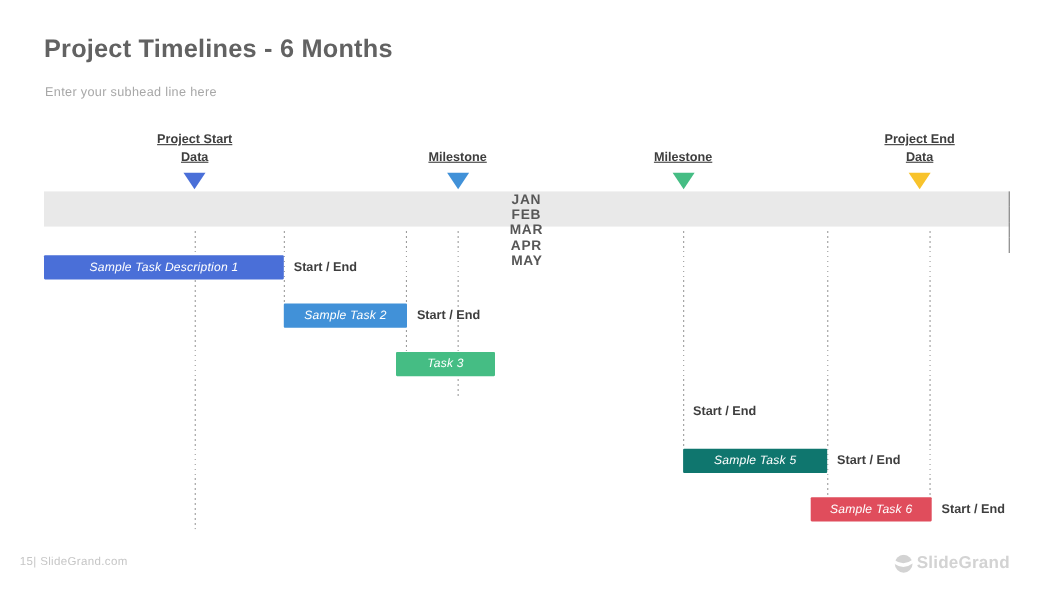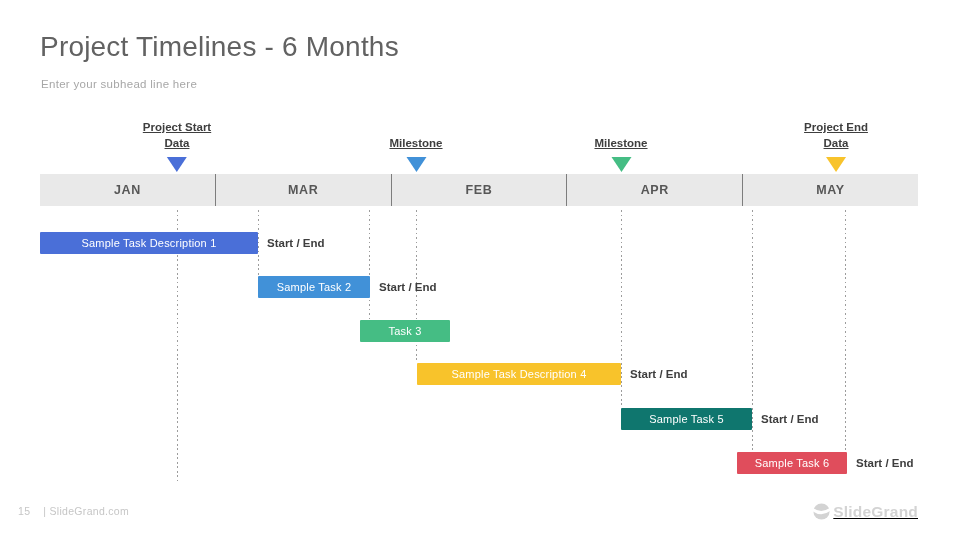--- a/index.html
+++ b/index.html
@@ -1,65 +1,65 @@
 <!DOCTYPE html>
 <html><head>
 <meta charset="utf-8">
 <style>
   html,body{margin:0;padding:0;background:#fff;}
   .slide{position:relative;width:960px;height:540px;background:#ffffff;overflow:hidden;
          font-family:"Liberation Sans", sans-serif;}
 
-  .title{position:absolute;left:40px;top:31px;font-size:28px;font-weight:400;
+  .title{position:absolute;left:40px;top:31px;font-size:23px;font-weight:700;
          color:#626262;letter-spacing:0.2px;}
   .subtitle{position:absolute;left:41px;top:78px;font-size:11.5px;color:#a7a7a7;letter-spacing:0.3px;}
 
   .chart{position:absolute;left:0;top:0;width:960px;height:540px;}
 
   .monthbar{position:absolute;left:40px;top:174px;width:878px;height:32px;
-            background:#e9e9e9;display:flex;z-index:3;}
+            background:#e9e9e9;display:flex;z-index:3;flex-direction:column;}
   .month-cell{flex:1;display:flex;align-items:center;justify-content:center;
               font-size:12.5px;font-weight:bold;color:#575757;letter-spacing:0.6px;
               border-right:1px solid #7d7d7d;}
   .month-cell:last-child{border-right:none;}
 
   .marker{position:absolute;transform:translateX(-50%);bottom:auto;top:112px;height:60px;
           display:flex;flex-direction:column;justify-content:flex-end;align-items:center;z-index:4;}
   .marker-label{font-size:11.5px;font-weight:bold;color:#3e3e3e;text-align:center;
                 line-height:16px;margin-bottom:6px;white-space:nowrap;text-decoration:underline;}
   .marker-triangle{width:0;height:0;border-left:10px solid transparent;
                    border-right:10px solid transparent;border-top:15px solid #4a6fd8;}
 
   .guide{position:absolute;width:1px;z-index:1;
          background:repeating-linear-gradient(to bottom,#9c9c9c 0 1.5px,transparent 1.5px 4.5px);}
 
   .task-bar{position:absolute;height:22px;z-index:2;display:flex;align-items:center;
             justify-content:center;color:#ffffff;font-size:11px;letter-spacing:0.2px;
-            white-space:nowrap;border-radius:1px;}
+            white-space:nowrap;border-radius:1px;font-style:italic;}
   .side-label{position:absolute;height:22px;line-height:22px;font-size:11.5px;font-weight:bold;
               color:#3e3e3e;white-space:nowrap;z-index:2;}
 
-  .footer-left{position:absolute;left:18px;top:505px;display:flex;gap:13px;
+  .footer-left{position:absolute;left:18px;top:505px;display:flex;
                font-size:10.5px;color:#c6c6c6;letter-spacing:0.3px;}
-  .footer-logo{position:absolute;right:42px;top:503px;display:flex;align-items:flex-start;gap:3px;text-decoration:underline;}
+  .footer-logo{position:absolute;right:42px;top:503px;display:flex;align-items:flex-end;gap:3px;}
   .logo-text{font-size:15.5px;font-weight:bold;color:#d3d3d3;letter-spacing:0.2px;}
   .logo-icon{width:17px;height:17px;display:block;}
 </style>
 </head>
 <body>
 
 <div class="slide">
   <div class="title">Project Timelines - 6 Months</div>
   <div class="subtitle">Enter your subhead line here</div>
 
   <div class="chart" id="chart">
     <div class="monthbar" id="monthbar">
         <div class="month-cell">JAN</div>
+        <div class="month-cell">FEB</div>
         <div class="month-cell">MAR</div>
-        <div class="month-cell">FEB</div>
         <div class="month-cell">APR</div>
         <div class="month-cell">MAY</div>
       </div>
   <div class="guide" style="left: 177px; top: 210px; height: 271px;"></div>
       <div class="guide" style="left: 258px; top: 210px; height: 65px;"></div>
       <div class="guide" style="left: 369px; top: 210px; height: 109px;"></div>
       <div class="guide" style="left: 416px; top: 210px; height: 152px;"></div>
       <div class="guide" style="left: 621px; top: 210px; height: 197px;"></div>
       <div class="guide" style="left: 752px; top: 210px; height: 241px;"></div>
       <div class="guide" style="left: 845px; top: 210px; height: 241px;"></div>
@@ -93,23 +93,20 @@
         <span>Sample Task Description 1</span>
       </div>
       <div class="side-label" style="left: 267px; top: 232px;">Start / End</div>
       <div class="task-bar" style="left: 258px; top: 276px; width: 112px; background: rgb(65, 145, 216);">
         <span>Sample Task 2</span>
       </div>
       <div class="side-label" style="left: 379px; top: 276px;">Start / End</div>
       <div class="task-bar" style="left: 328px; top: 320px; width: 90px; background: rgb(69, 189, 132); margin-left: 32px;">
         <span>Task 3</span>
       </div>
-      <div class="task-bar" style="left: 417px; top: 363px; width: 204px; background: rgb(248, 195, 43);">
-        <span>Sample Task Description 4</span>
-      </div>
       <div class="side-label" style="left: 630px; top: 363px;">Start / End</div>
       <div class="task-bar" style="left: 621px; top: 408px; width: 131px; background: #0f766e;">
         <span>Sample Task 5</span>
       </div>
       <div class="side-label" style="left: 761px; top: 408px;">Start / End</div>
       <div class="task-bar" style="left: 737px; top: 452px; width: 110px; background: rgb(224, 77, 92);">
         <span>Sample Task 6</span>
       </div>
       <div class="side-label" style="left: 856px; top: 452px;">Start / End</div>
     </div>

